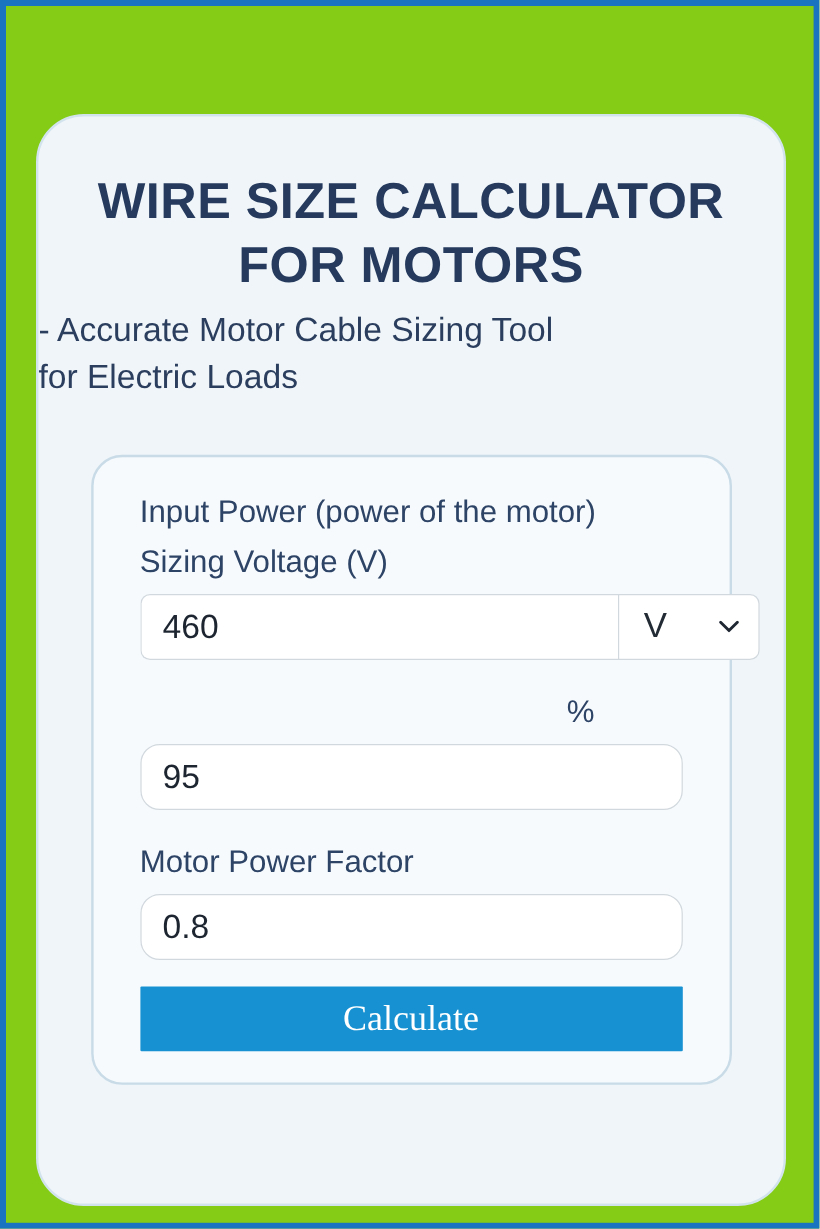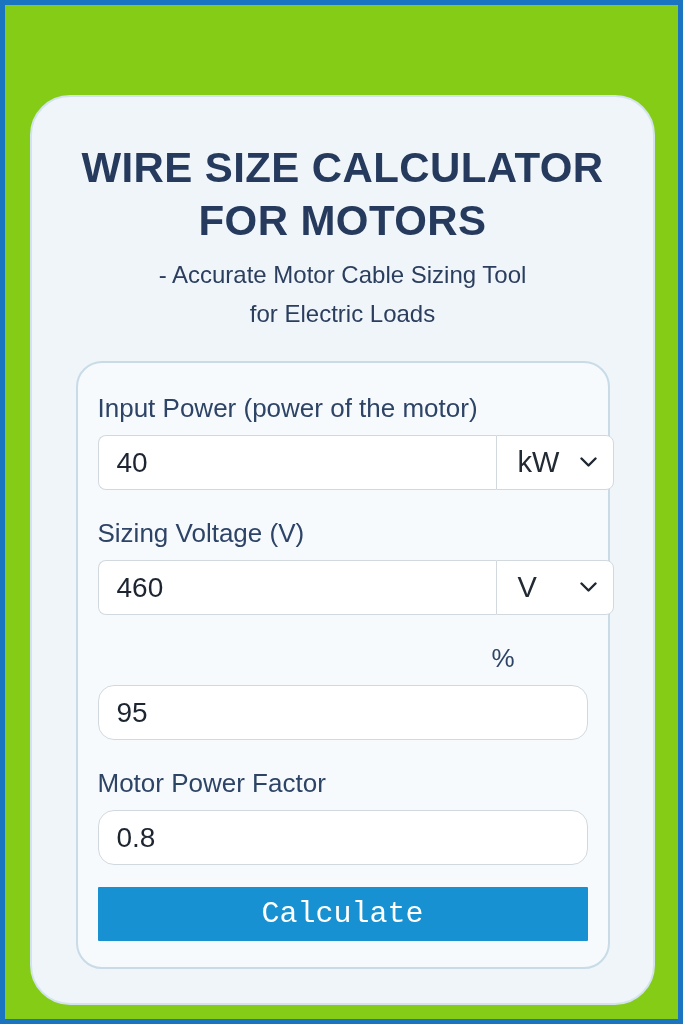--- a/index.html
+++ b/index.html
@@ -30,33 +30,32 @@
   .page-title {
     text-align: center;
     color: #253a5d;
     font-size: 42px;
     line-height: 53px;
     font-weight: 800;
     letter-spacing: 0.4px;
   }
   .page-subtitle {
     margin-top: 8px;
-    text-align: center;
     color: #2b3e5e;
-    font-size: 24px;
+    font-size: 28px;
     line-height: 39px;
     font-weight: 500;
   }
   .inner-card {
-    margin: 28px auto 0;
+    margin: 46px auto 0;
     width: 534px;
     background: #f6fafd;
     border: 2px solid #c8dbe7;
     border-radius: 26px;
-    padding: 30px 20px 26px;
+    padding: 30px 39px 26px;
   }
   .field-label-row {
     display: flex;
     align-items: center;
     height: 30px;
     margin-bottom: 12px;
   }
   .field-label {
     color: #2e4466;
     font-size: 26px;
@@ -117,21 +116,21 @@
   .standalone { margin-bottom: 28px; }
   .last-input { margin-bottom: 22px; }
   .calc-button {
     display: block;
     width: 100%;
     height: 54px;
     background: #1791d1;
     border: none;
     border-radius: 1px;
     color: #ffffff;
-    font-family: Liberation Mono, monospace;
+    font-family: Liberation Serif, serif;
     font-size: 30px;
     font-weight: 500;
     cursor: pointer;
   }
 </style>
 </head>
 <body>
 
 <div class="page">
   <div class="outer-card">
@@ -143,31 +142,20 @@
 
     <div class="page-subtitle">
       <div>- Accurate Motor Cable Sizing Tool</div>
       <div>for Electric Loads</div>
     </div>
 
     <div class="inner-card">
 
       <div class="field-label-row">
         <span class="field-label">Input Power (power of the motor)</span>
-      </div>
-      <div class="input-group">
-        <input class="text-input" type="text" value="40" style="">
-        <div class="unit-select">
-          <span class="unit-text">kW</span>
-          <span class="chev">
-            <svg width="17" height="11" viewBox="0 0 17 11">
-                <polyline points="1.5,1.5 8.5,8.5 15.5,1.5" fill="none" stroke="#1f2733" stroke-width="2.4" stroke-linecap="round" stroke-linejoin="round"></polyline>
-              </svg>
-          </span>
-        </div>
       </div>
 
       <div class="field-label-row">
         <span class="field-label">Sizing Voltage (V)</span>
       </div>
       <div class="input-group">
         <input class="text-input" type="text" value="460" style="">
         <div class="unit-select">
           <span class="unit-text">V</span>
           <span class="chev">

